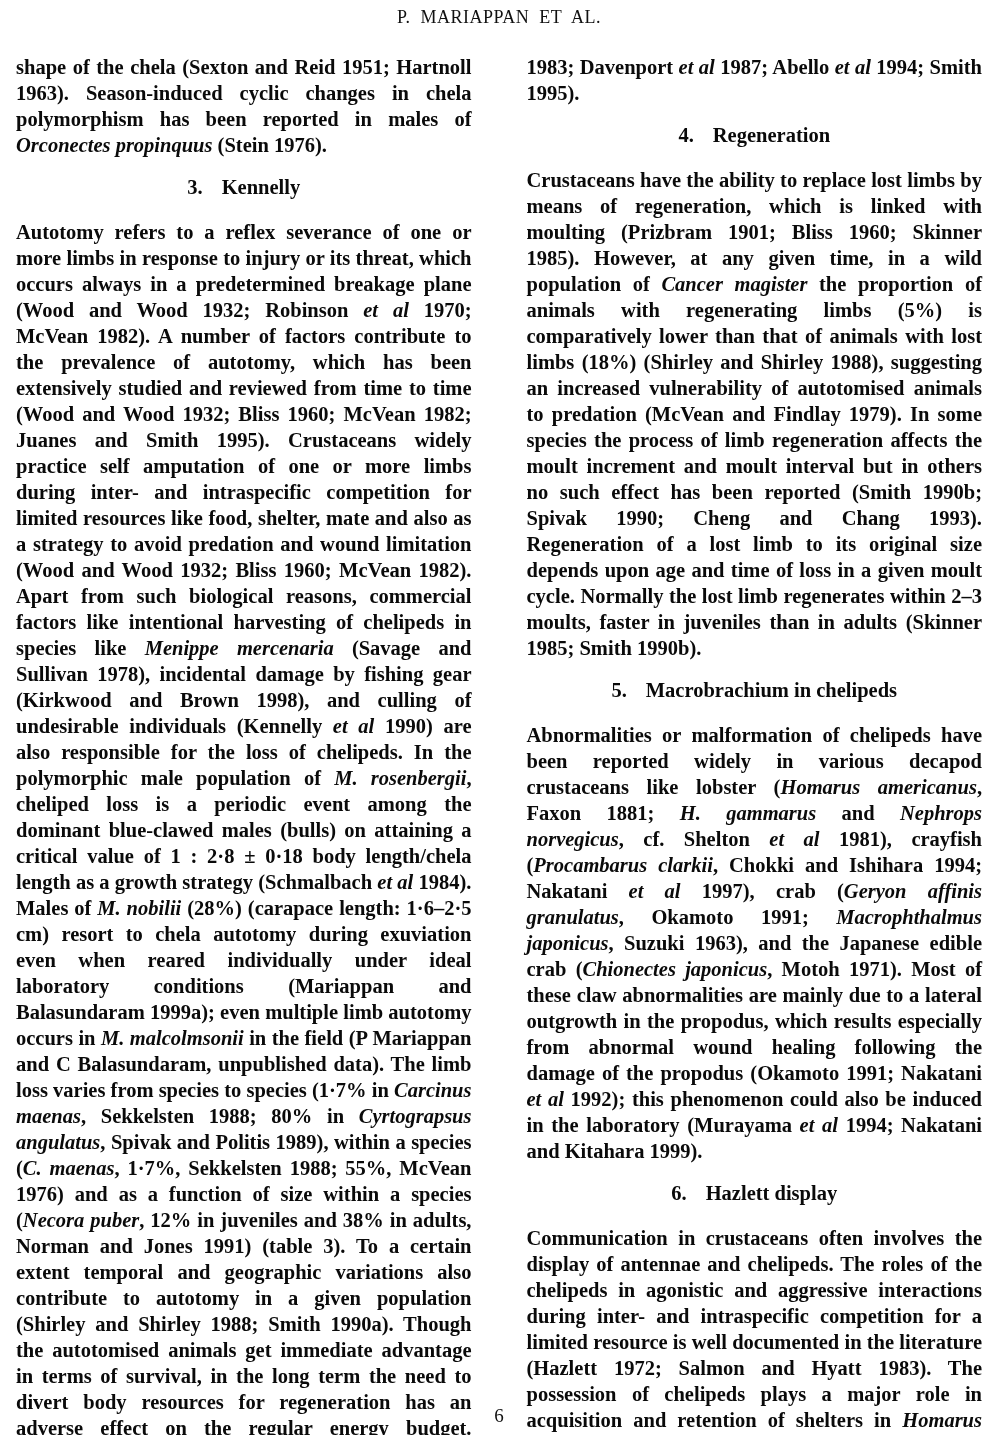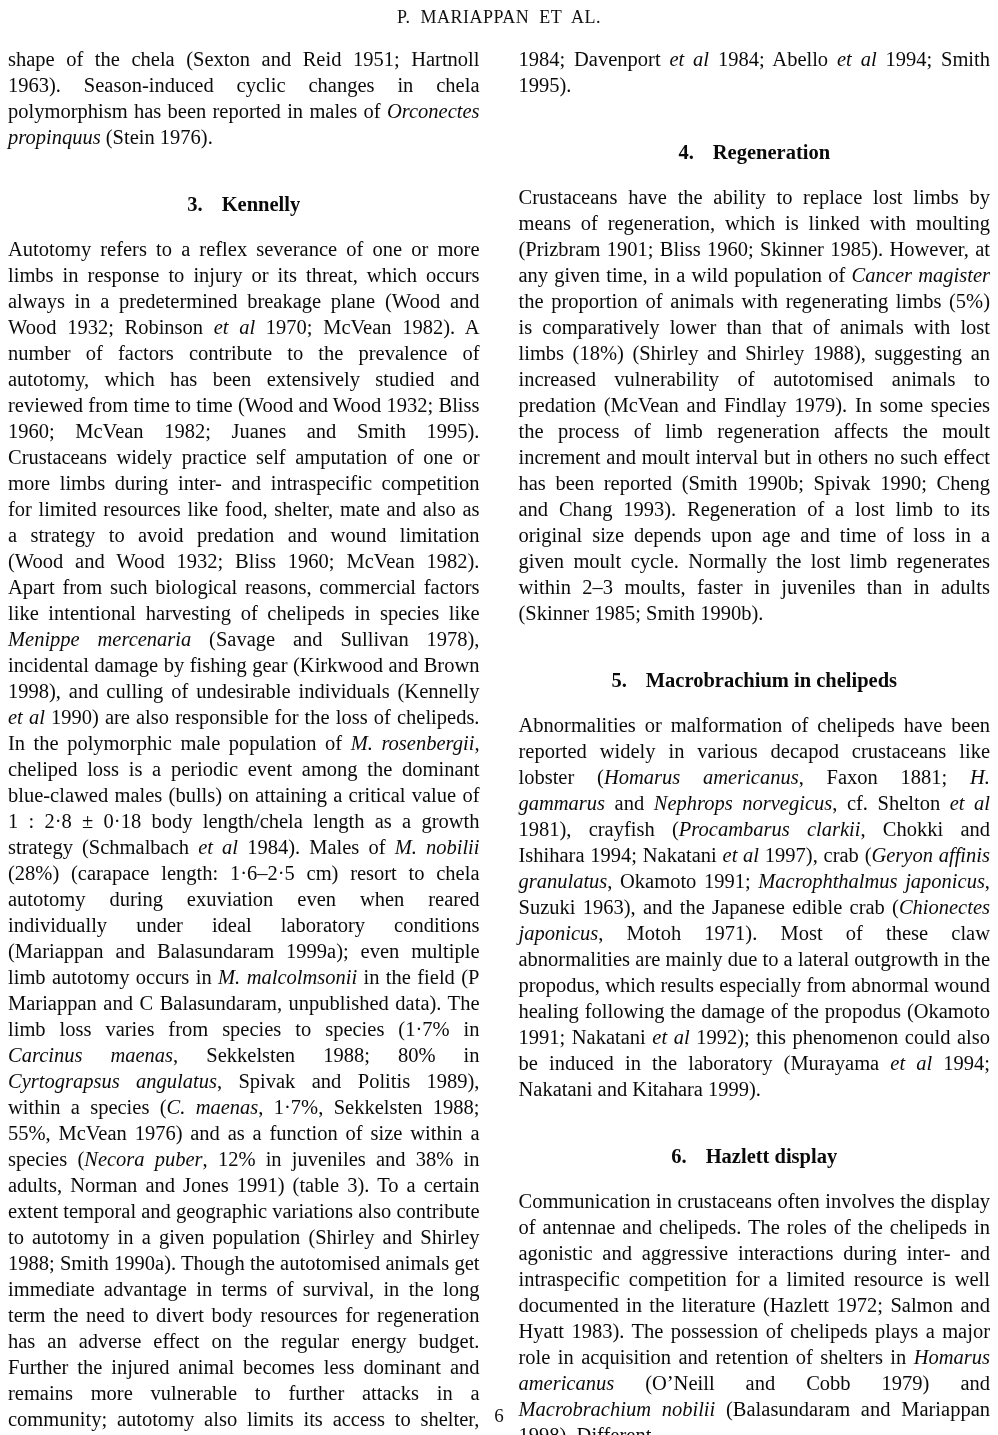--- a/index.html
+++ b/index.html
@@ -32,27 +32,28 @@
     margin-top: 14px;
   }
   .col {
     width: 481px;
     font-size: 20.5px;
     line-height: 26px;
     text-align: justify;
     color: #0a0a0a;
   }
   .col p {
-    margin: 4px;
+    margin: 12px;
+    font-weight: bold;
   }
   .heading {
     font-size: 20.5px;
     font-weight: bold;
     text-align: center;
-    margin: 41px 0 19px 0;
+    margin: 16px 0 19px 0;
     line-height: 26px;
   }
   .heading .num {
     margin-right: 19px;
   }
   .it {
     font-style: italic;
   }
   .page-number {
     position: absolute;
@@ -77,21 +78,21 @@
       <p><span>shape of the chela (Sexton and Reid 1951; Hartnoll 1963). Season-induced cyclic changes in chela polymorphism has been reported in males of </span><span class="it">Orconectes propinquus</span><span> (Stein 1976).</span></p>
 
       <div class="heading">
         <span class="num">3.</span><span>Kennelly</span>
       </div>
 
       <p><span>Autotomy refers to a reflex severance of one or more limbs in response to injury or its threat, which occurs always in a predetermined breakage plane (Wood and Wood 1932; Robinson </span><span class="it">et al</span><span> 1970; McVean 1982). A number of factors contribute to the prevalence of autotomy, which has been extensively studied and reviewed from time to time (Wood and Wood 1932; Bliss 1960; McVean 1982; Juanes and Smith 1995). Crustaceans widely practice self amputation of one or more limbs during inter- and intraspecific competition for limited resources like food, shelter, mate and also as a strategy to avoid predation and wound limitation (Wood and Wood 1932; Bliss 1960; McVean 1982). Apart from such biological reasons, commercial factors like intentional harvesting of chelipeds in species like </span><span class="it">Menippe mercenaria</span><span> (Savage and Sullivan 1978), incidental damage by fishing gear (Kirkwood and Brown 1998), and culling of undesirable individuals (Kennelly </span><span class="it">et al</span><span> 1990) are also responsible for the loss of chelipeds. In the polymorphic male population of </span><span class="it">M. rosenbergii</span><span>, cheliped loss is a periodic event among the dominant blue-clawed males (bulls) on attaining a critical value of 1 : 2·8 ± 0·18 body length/chela length as a growth strategy (Schmalbach </span><span class="it">et al</span><span> 1984). Males of </span><span class="it">M. nobilii</span><span> (28%) (carapace length: 1·6–2·5 cm) resort to chela autotomy during exuviation even when reared individually under ideal laboratory conditions (Mariappan and Balasundaram 1999a); even multiple limb autotomy occurs in </span><span class="it">M. malcolmsonii</span><span> in the field (P Mariappan and C Balasundaram, unpublished data). The limb loss varies from species to species (1·7% in </span><span class="it">Carcinus maenas</span><span>, Sekkelsten 1988; 80% in </span><span class="it">Cyrtograpsus angulatus</span><span>, Spivak and Politis 1989), within a species (</span><span class="it">C. maenas</span><span>, 1·7%, Sekkelsten 1988; 55%, McVean 1976) and as a function of size within a species (</span><span class="it">Necora puber</span><span>, 12% in juveniles and 38% in adults, Norman and Jones 1991) (table 3). To a certain extent temporal and geographic variations also contribute to autotomy in a given population (Shirley and Shirley 1988; Smith 1990a). Though the autotomised animals get immediate advantage in terms of survival, in the long term the need to divert body resources for regeneration has an adverse effect on the regular energy budget. Further the injured animal becomes less dominant and remains more vulnerable to further attacks in a community; autotomy also limits its access to shelter, food gathering potential, and its ability to find a mate (Kuris and Mager 1975; Sekkelsten</span></p>
     </div>
 
     <div class="col">
-      <p><span>1984;  Davenport </span><span class="it">et al</span><span> 1984; Abello </span><span class="it">et al</span><span> 1994; Smith 1995).</span></p>
+      <p><span>1983;  Davenport </span><span class="it">et al</span><span> 1987; Abello </span><span class="it">et al</span><span> 1994; Smith 1995).</span></p>
 
       <div class="heading">
         <span class="num">4.</span><span>Regeneration</span>
       </div>
 
       <p><span>Crustaceans have the ability to replace lost limbs by means of regeneration, which is linked with moulting (Prizbram 1901; Bliss 1960; Skinner 1985). However, at any given time, in a wild population of </span><span class="it">Cancer magister</span><span> the proportion of animals with regenerating limbs (5%) is comparatively lower than that of animals with lost limbs (18%) (Shirley and Shirley 1988), suggesting an increased vulnerability of autotomised animals to predation (McVean and Findlay 1979). In some species the process of limb regeneration affects the moult increment and moult interval but in others no such effect has been reported (Smith 1990b; Spivak 1990; Cheng and Chang 1993). Regeneration of a lost limb to its original size depends upon age and time of loss in a given moult cycle. Normally the lost limb regenerates within 2–3 moults, faster in juveniles than in adults (Skinner 1985; Smith 1990b).</span></p>
 
       <div class="heading">
         <span class="num">5.</span><span>Macrobrachium in chelipeds</span>
       </div>

